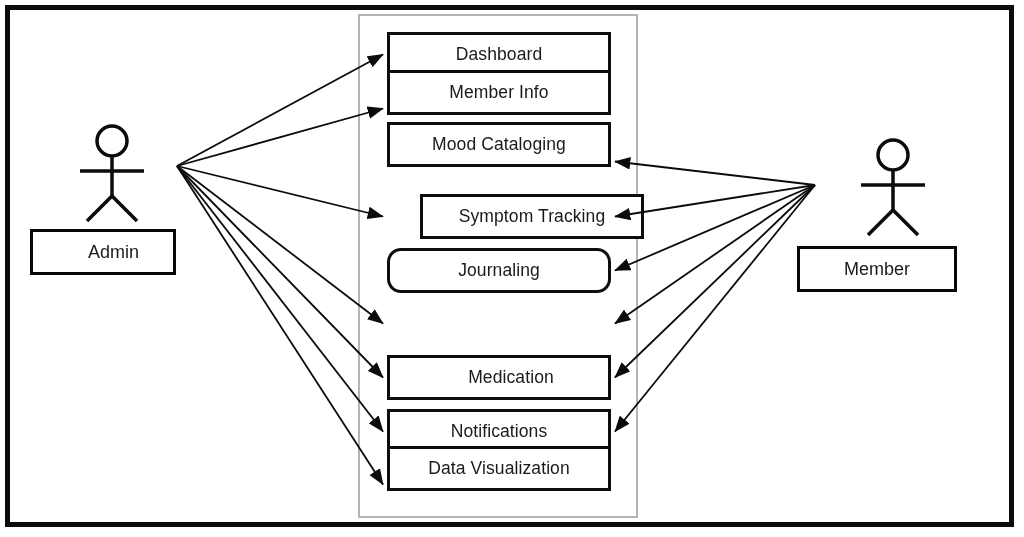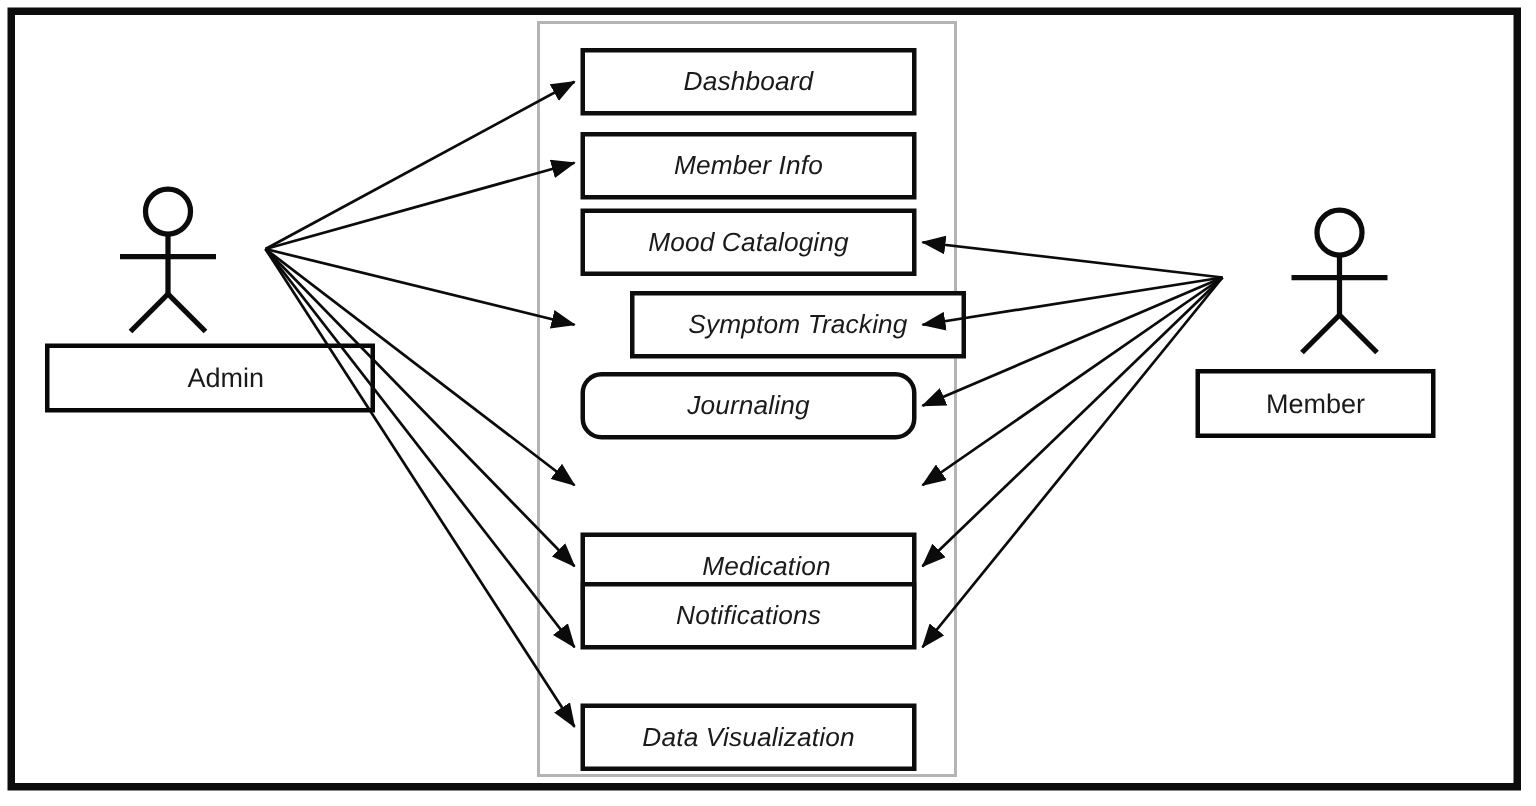--- a/index.html
+++ b/index.html
@@ -50,42 +50,41 @@
     display: flex;
     align-items: center;
     justify-content: center;
   }
   .usecase .uc-label {
     font-size: 17.5px;
     color: #1a1a1a;
     line-height: 1;
     letter-spacing: 0.1px;
     white-space: nowrap;
-    font-style: italic;
   }
   
   .actor-label-box {
     position: absolute;
     border: 3px solid #080808;
     box-sizing: border-box;
     background: #ffffff;
     display: flex;
     align-items: center;
     justify-content: center;
   }
   .actor-label-box .actor-label {
     font-size: 18px;
     color: #1a1a1a;
     line-height: 1;
     white-space: nowrap;
   }
   #admin-label-box {
     left: 30px;
     top: 229px;
-    width: 220px;
+    width: 146px;
     height: 46px;
     padding-left: 21px;
   }
   #member-label-box {
     left: 797px;
     top: 246px;
     width: 160px;
     height: 46px;
   }
   
@@ -109,39 +108,39 @@
 
 <div id="canvas">
 
   <div class="outer-frame"></div>
 
   <div class="system-boundary"></div>
 
   <div class="usecase" id="uc-0" style="top:32px;">
     <span class="uc-label">Dashboard</span>
   </div>
-  <div class="usecase" id="uc-1" style="top:88px;">
+  <div class="usecase" id="uc-1" style="top:70px;">
     <span class="uc-label">Member Info</span>
   </div>
-  <div class="usecase" id="uc-2" style="top:139px;text-align:right;">
+  <div class="usecase" id="uc-2" style="top:122px;text-align:right;">
     <span class="uc-label">Mood Cataloging</span>
   </div>
   <div class="usecase" id="uc-3" style="top:194px;margin-left:33px;">
     <span class="uc-label">Symptom Tracking</span>
   </div>
   <div class="usecase" id="uc-4" style="top:248px;border-radius:14px;">
     <span class="uc-label">Journaling</span>
   </div>
   <div class="usecase" id="uc-6" style="top:355px;padding-left:24px;">
     <span class="uc-label">Medication</span>
   </div>
-  <div class="usecase" id="uc-7" style="top:388px;">
+  <div class="usecase" id="uc-7" style="top:409px;">
     <span class="uc-label">Notifications</span>
   </div>
-  <div class="usecase" id="uc-8" style="top:469px;">
+  <div class="usecase" id="uc-8" style="top:446px;">
     <span class="uc-label">Data Visualization</span>
   </div>
 
   <svg class="actor-figure" id="admin-figure" width="84" height="100" viewBox="0 0 84 100">
     <circle cx="42" cy="17" r="15" fill="none" stroke="#0b0b0b" stroke-width="3.5"></circle>
     <line x1="42" y1="32" x2="42" y2="72" stroke="#0b0b0b" stroke-width="3.5"></line>
     <line x1="10" y1="47" x2="74" y2="47" stroke="#0b0b0b" stroke-width="3.5"></line>
     <line x1="42" y1="72" x2="17" y2="97" stroke="#0b0b0b" stroke-width="3.5"></line>
     <line x1="42" y1="72" x2="67" y2="97" stroke="#0b0b0b" stroke-width="3.5"></line>
   </svg>

